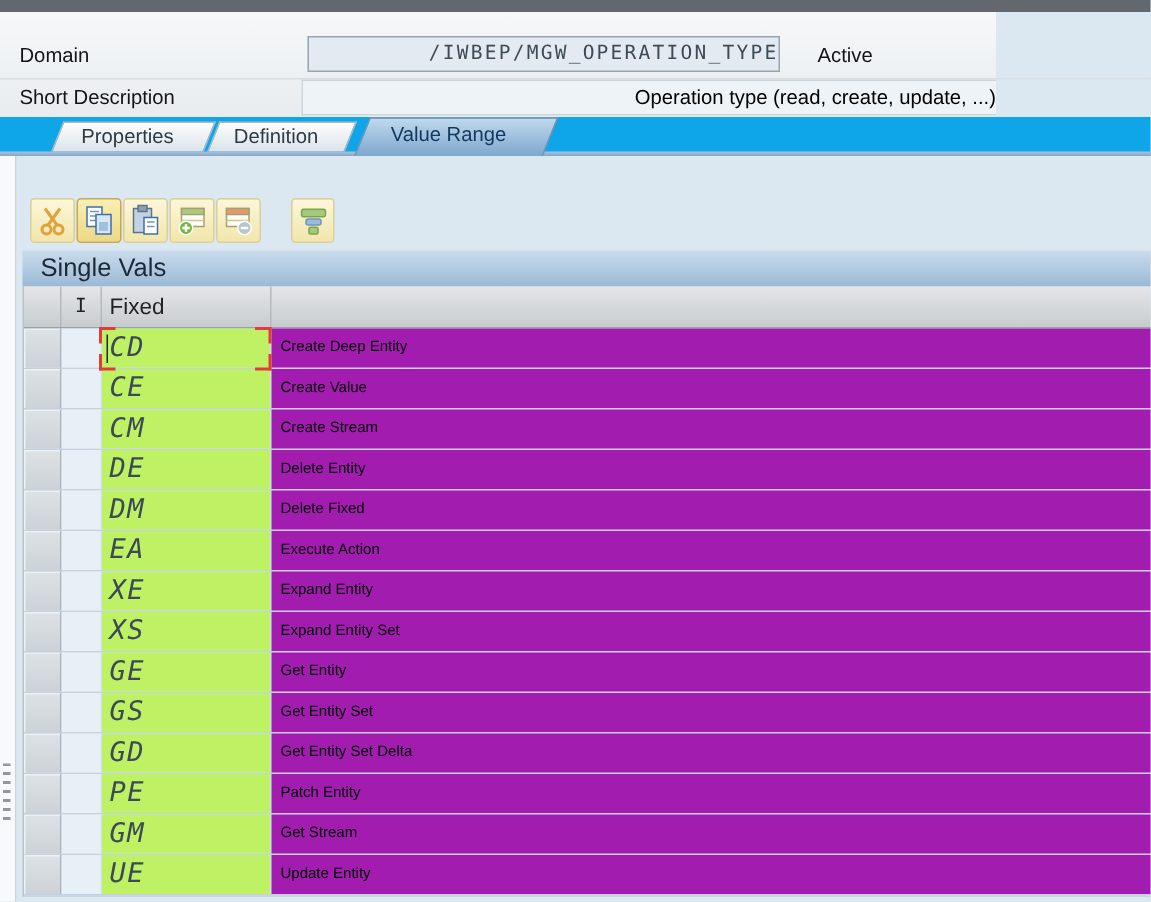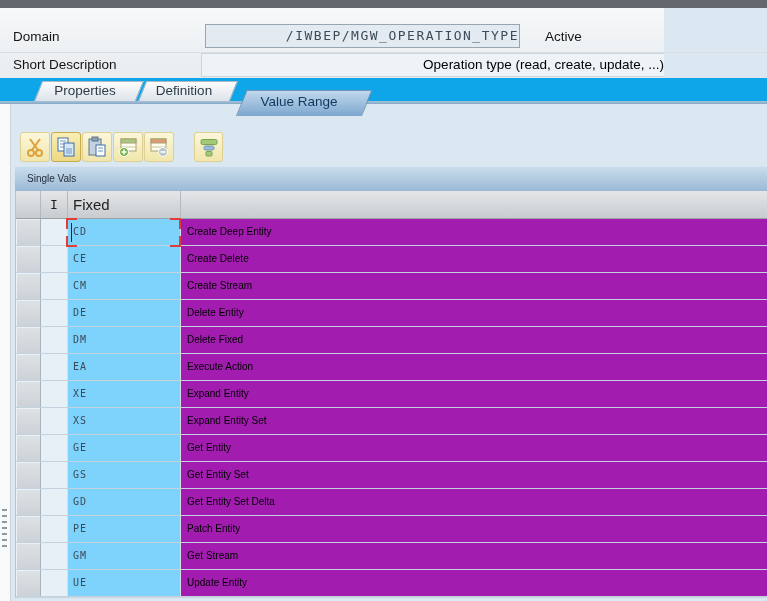--- a/index.html
+++ b/index.html
@@ -34,21 +34,21 @@
   .tabline{position:absolute;left:0;top:101px;width:767px;height:3px;
     background:linear-gradient(#a9c2d8,#86a8c6);z-index:2;}
   .tab{position:absolute;z-index:1;cursor:default;}
   .tab::before{content:"";position:absolute;inset:0;
     transform:skewX(-22deg);transform-origin:bottom left;
     border:1px solid #aeb9c3;border-bottom:none;
     background:linear-gradient(#fcfdfe,#dce3e9);}
   .tab .tab-label{position:relative;display:block;text-align:center;
     font-size:13.5px;color:#2c3b48;line-height:20px;}
   .tab.inactive{top:3px;height:20px;}
-  .tab.active{top:12px;height:26px;z-index:3;}
+  .tab.active{top:0;height:26px;z-index:3;}
   .tab.active::before{border:1px solid #7395b5;border-bottom:none;
     background:linear-gradient(#c0d8ec,#7da7ce);}
   .tab.active .tab-label{color:#11395f;line-height:24px;}
   .tab-properties{left:34px;width:102px;}
   .tab-definition{left:138px;width:92px;}
   .tab-valuerange{left:236px;width:126px;}
 
   
   .left-margin{position:absolute;left:0;top:104px;width:11px;height:497px;
     background:#f7f9fa;border-right:1px solid #cdd3d8;box-sizing:border-box;}
@@ -59,39 +59,39 @@
   .toolbar-btn{position:absolute;top:132px;width:30px;height:30px;box-sizing:border-box;
     border:1px solid #ddd092;border-radius:3px;
     background:linear-gradient(#fcf7da,#f1e6ab);
     display:flex;align-items:center;justify-content:center;cursor:pointer;}
   .toolbar-btn.selected{border-color:#c7a94e;background:linear-gradient(#f9efb4,#ecd985);}
   .toolbar-btn svg{display:block;}
 
   
   .vals-bar{position:absolute;left:15px;top:166px;width:752px;height:25px;box-sizing:border-box;
     background:linear-gradient(#c9dcec,#9bb9d5);border-top:1px solid #d8e5f0;
-    font-size:10px;color:#1d2936;line-height:24px;padding-left:12px;}
+    font-size:17px;color:#1d2936;line-height:24px;padding-left:12px;}
   .grid{position:absolute;left:15px;top:191px;width:752px;box-sizing:border-box;
     border-left:1px solid #b9c3cc;border-bottom:1px solid #c8d4de;}
   .grid-header{display:flex;height:28px;box-sizing:border-box;
     background:linear-gradient(#e4e6e8,#c8cccf);border-bottom:1px solid #9aa2a9;}
   .grid-header .hcell{box-sizing:border-box;border-right:1px solid #b3b9bf;
     font-size:15px;color:#222;line-height:27px;}
   .hcell.h-sel{width:25px;}
   .hcell.h-ind{width:27px;text-align:center;font-family:"DejaVu Sans Mono", monospace;font-size:13px;}
   .hcell.h-fixed{width:113px;padding-left:5px;}
   .hcell.h-desc{flex:1;padding-left:6px;border-right:none;}
   .grid-row{display:flex;height:27px;box-sizing:border-box;border-bottom:1px solid #c3d2de;}
   .cell{box-sizing:border-box;height:100%;}
   .c-sel{width:25px;background:linear-gradient(#dde2e6,#ccd2d7);
     border-right:1px solid #aab3bb;box-shadow:inset 1px 1px 0 #eef1f3;cursor:pointer;}
   .c-ind{width:27px;background:#e7f0f7;border-right:1px solid #d5e1ea;}
-  .c-fixed{width:113px;background:#7dd3fc;border-right:1px solid #d5e1ea;
-    font-family:"DejaVu Sans Mono", monospace;font-size:10px;letter-spacing:1px;
-    color:#3c4a57;line-height:26px;padding-left:5px;cursor:text;}
+  .c-fixed{width:113px;background:#bef264;border-right:1px solid #d5e1ea;
+    font-family:"DejaVu Sans Mono", monospace;font-size:18px;letter-spacing:1px;
+    color:#3c4a57;line-height:26px;padding-left:5px;cursor:text;font-style:italic;}
   .c-desc{flex:1;background:#a21caf;font-size:10px;color:#000;
     line-height:26px;padding-left:6px;cursor:text;white-space:nowrap;overflow:hidden;}
 
   
   .focus-frame{position:absolute;left:66px;top:218px;width:115px;height:29px;pointer-events:none;z-index:5;}
   .fc{position:absolute;width:9px;height:9px;border:0 solid #e03c3c;}
   .fc.tl{left:0;top:0;border-left-width:2px;border-top-width:2px;}
   .fc.tr{right:0;top:0;border-right-width:2px;border-top-width:2px;}
   .fc.bl{left:0;bottom:0;border-left-width:2px;border-bottom-width:2px;}
   .fc.br{right:0;bottom:0;border-right-width:2px;border-bottom-width:2px;}
@@ -195,21 +195,21 @@
     <div class="cell c-sel"></div>
     <div class="cell c-ind"></div>
     <div class="cell c-fixed">CD</div>
     <div class="cell c-desc">Create Deep Entity</div>
   </div>
 
   <div class="grid-row">
     <div class="cell c-sel"></div>
     <div class="cell c-ind"></div>
     <div class="cell c-fixed">CE</div>
-    <div class="cell c-desc">Create Delete</div>
+    <div class="cell c-desc">Create Value</div>
   </div>
 
   <div class="grid-row">
     <div class="cell c-sel"></div>
     <div class="cell c-ind"></div>
     <div class="cell c-fixed">CM</div>
     <div class="cell c-desc">Create Stream</div>
   </div>
 
   <div class="grid-row">

